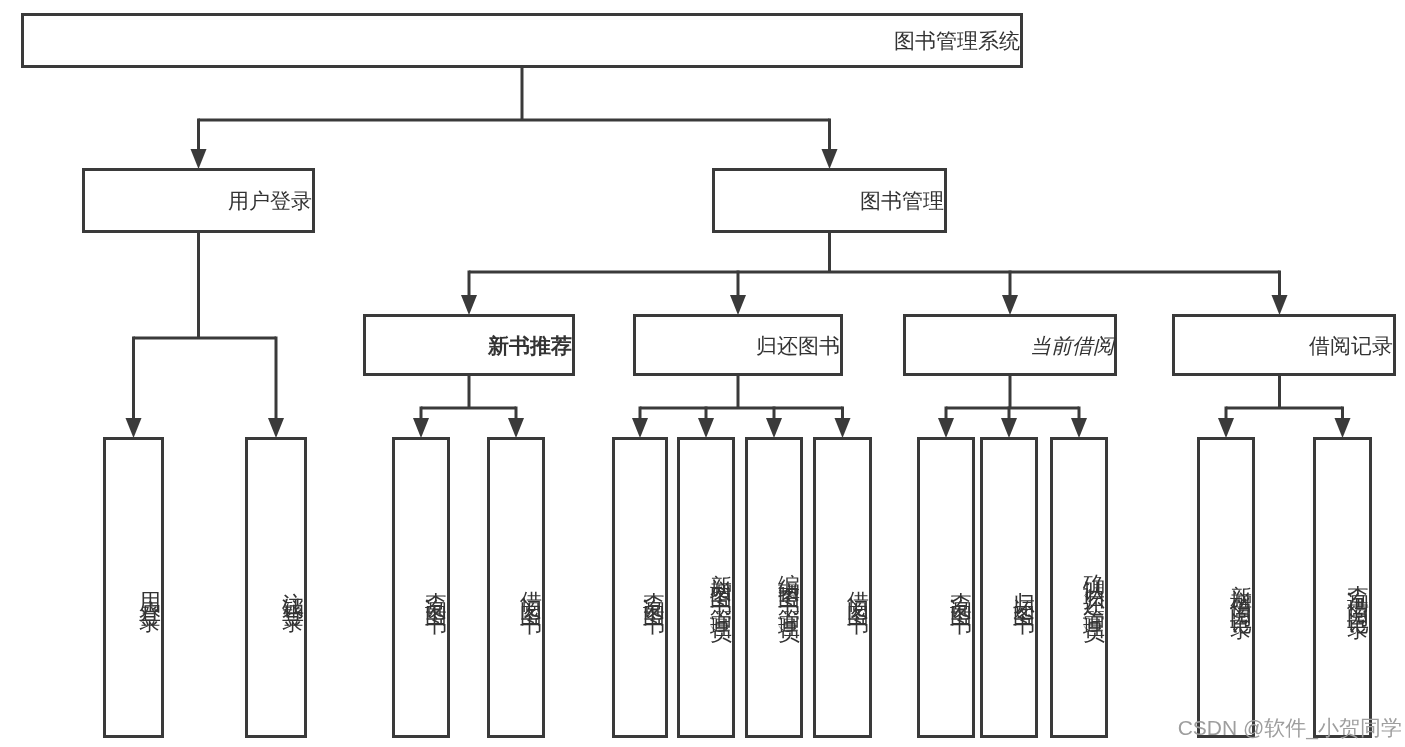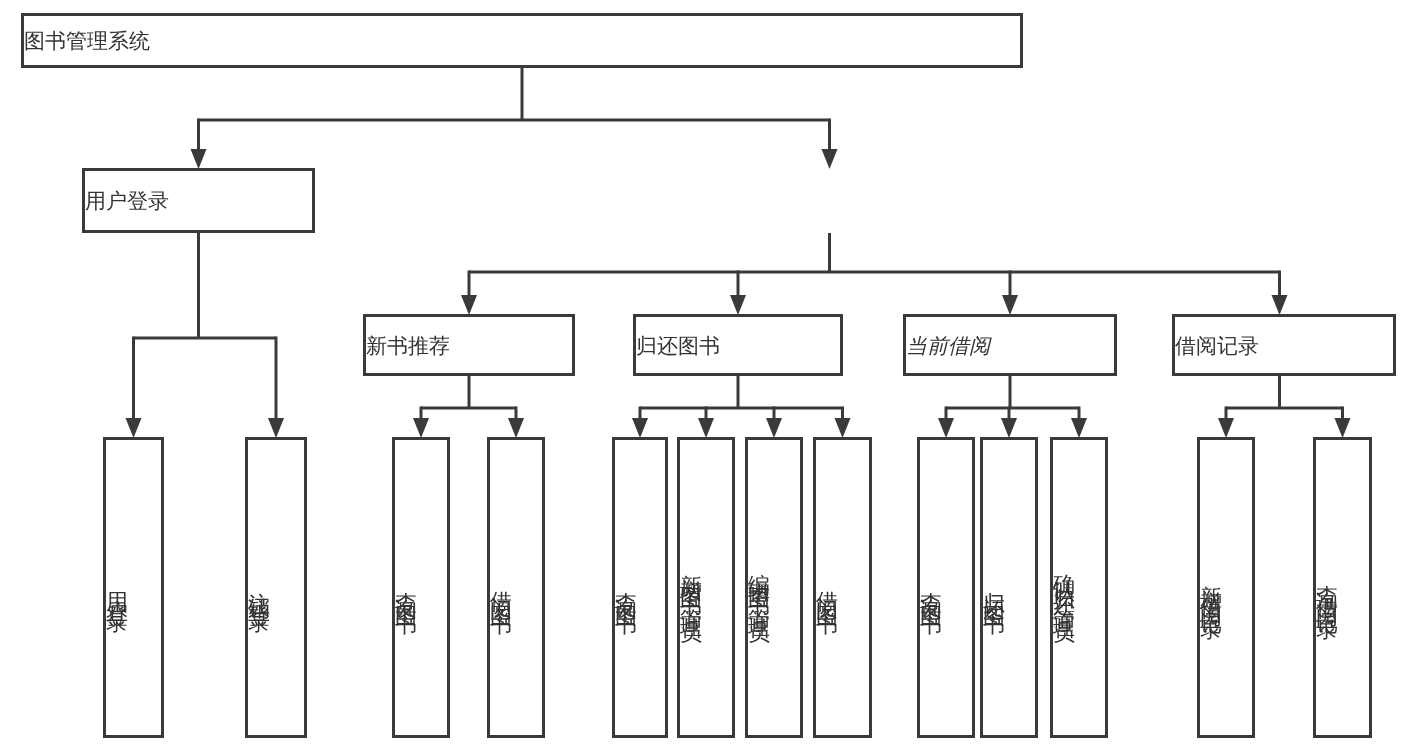--- a/index.html
+++ b/index.html
@@ -22,21 +22,21 @@
     left: 0; top: 0;
     width: 1405px; height: 747px;
   }
   .node {
     position: absolute;
     box-sizing: border-box;
     background: var(--node-bg);
     border: 3px solid var(--line);
     display: flex;
     align-items: center;
-    justify-content: flex-start;
+    justify-content: flex-end;
     color: var(--text);
   }
   .node.horizontal .node-label {
     font-size: 21px;
     line-height: 1;
     white-space: nowrap;
   }
   .node.vertical .node-label {
     writing-mode: vertical-rl;
     text-orientation: mixed;
@@ -107,27 +107,31 @@
       <line x1="1079" y1="406.5" x2="1079" y2="423" stroke="#3a3a3a" stroke-width="3"></line>
       <polygon points="1079,438 1071,418 1087,418" fill="#3a3a3a"></polygon>
       <line x1="1279.5" y1="376" x2="1279.5" y2="408" stroke="#3a3a3a" stroke-width="3"></line>
       <line x1="1226" y1="408" x2="1342.5" y2="408" stroke="#3a3a3a" stroke-width="3"></line>
       <line x1="1226" y1="406.5" x2="1226" y2="423" stroke="#3a3a3a" stroke-width="3"></line>
       <polygon points="1226,438 1218,418 1234,418" fill="#3a3a3a"></polygon>
       <line x1="1342.5" y1="406.5" x2="1342.5" y2="423" stroke="#3a3a3a" stroke-width="3"></line>
       <polygon points="1342.5,438 1334.5,418 1350.5,418" fill="#3a3a3a"></polygon>
     </svg>
 
+  <div class="watermark">CSDN @软件_小贺同学</div>
 <div class="node horizontal" style="left: 21px; top: 13px; width: 1002px; height: 55px;">
       <span class="node-label">图书管理系统</span>
     </div>
     <div class="node horizontal" style="left: 82px; top: 168px; width: 233px; height: 65px;">
       <span class="node-label">用户登录</span>
     </div>
-    <div class="node horizontal" style="left: 363px; top: 314px; width: 212px; height: 62px;">
+    <div class="node horizontal" style="left: 712px; top: 168px; width: 235px; height: 65px;">
+      <span class="node-label">图书管理</span>
+    </div>
+    <div class="node horizontal" style="left: 363px; top: 314px; width: 212px; height: 62px; font-weight: bold;">
       <span class="node-label">新书推荐</span>
     </div>
     <div class="node horizontal" style="left: 633px; top: 314px; width: 210px; height: 62px;">
       <span class="node-label">归还图书</span>
     </div>
     <div class="node horizontal" style="left: 903px; top: 314px; width: 214px; height: 62px; font-style: italic;">
       <span class="node-label">当前借阅</span>
     </div>
     <div class="node horizontal" style="left: 1172px; top: 314px; width: 224px; height: 62px;">
       <span class="node-label">借阅记录</span>

